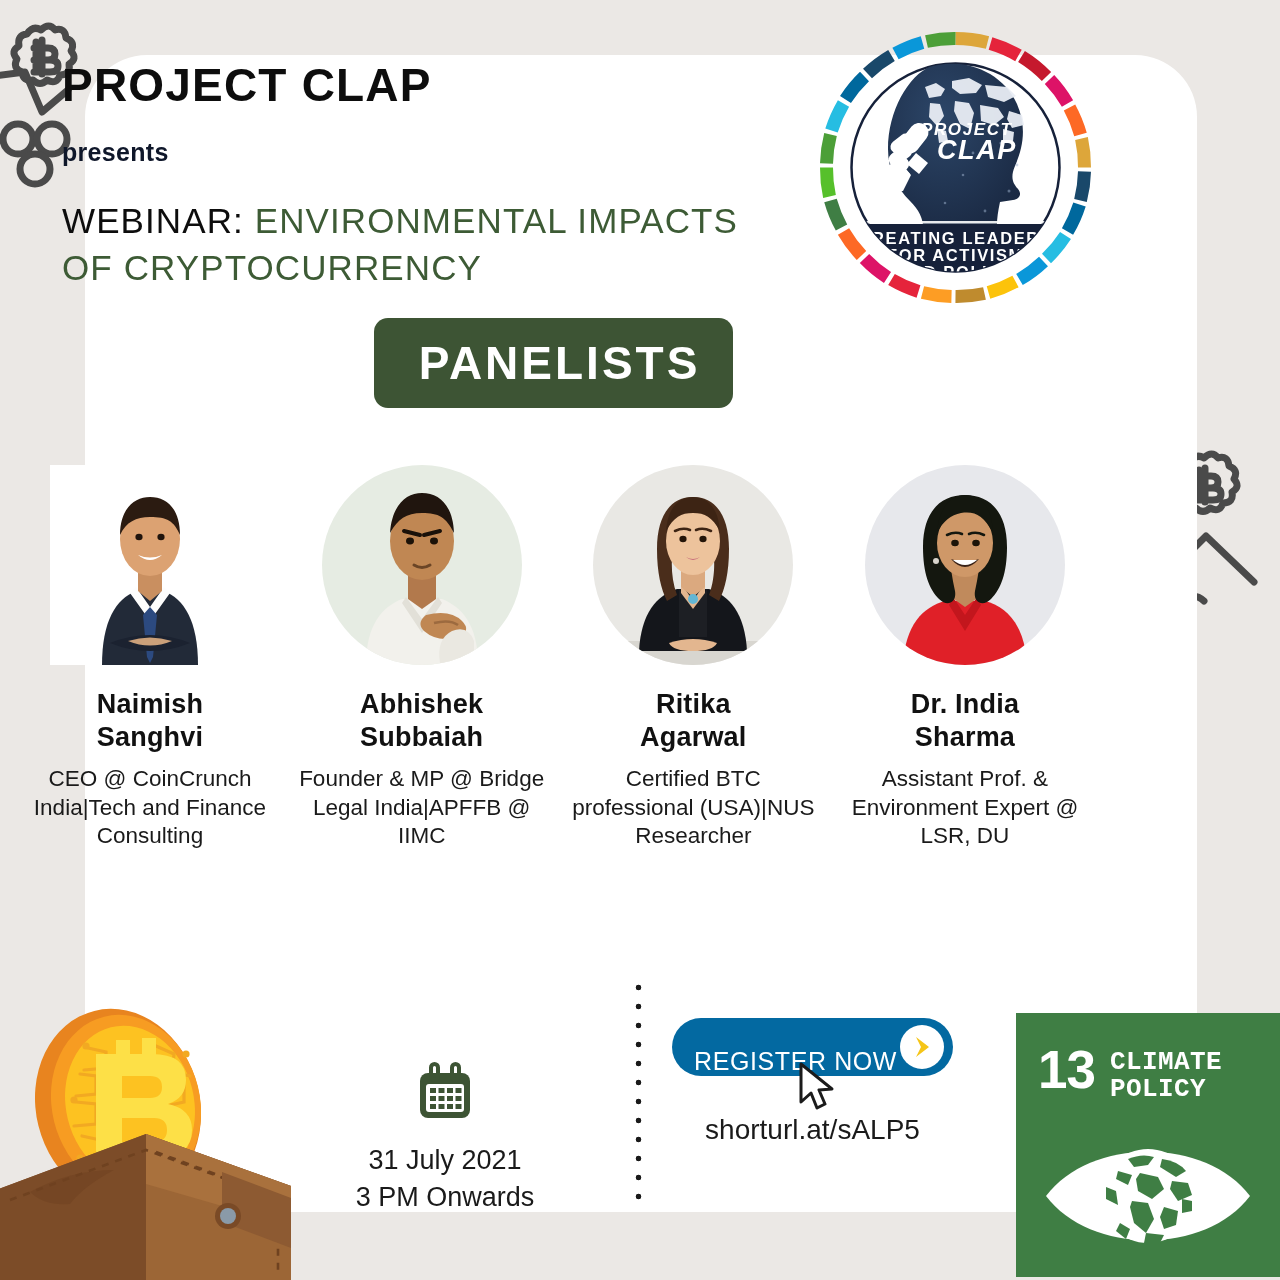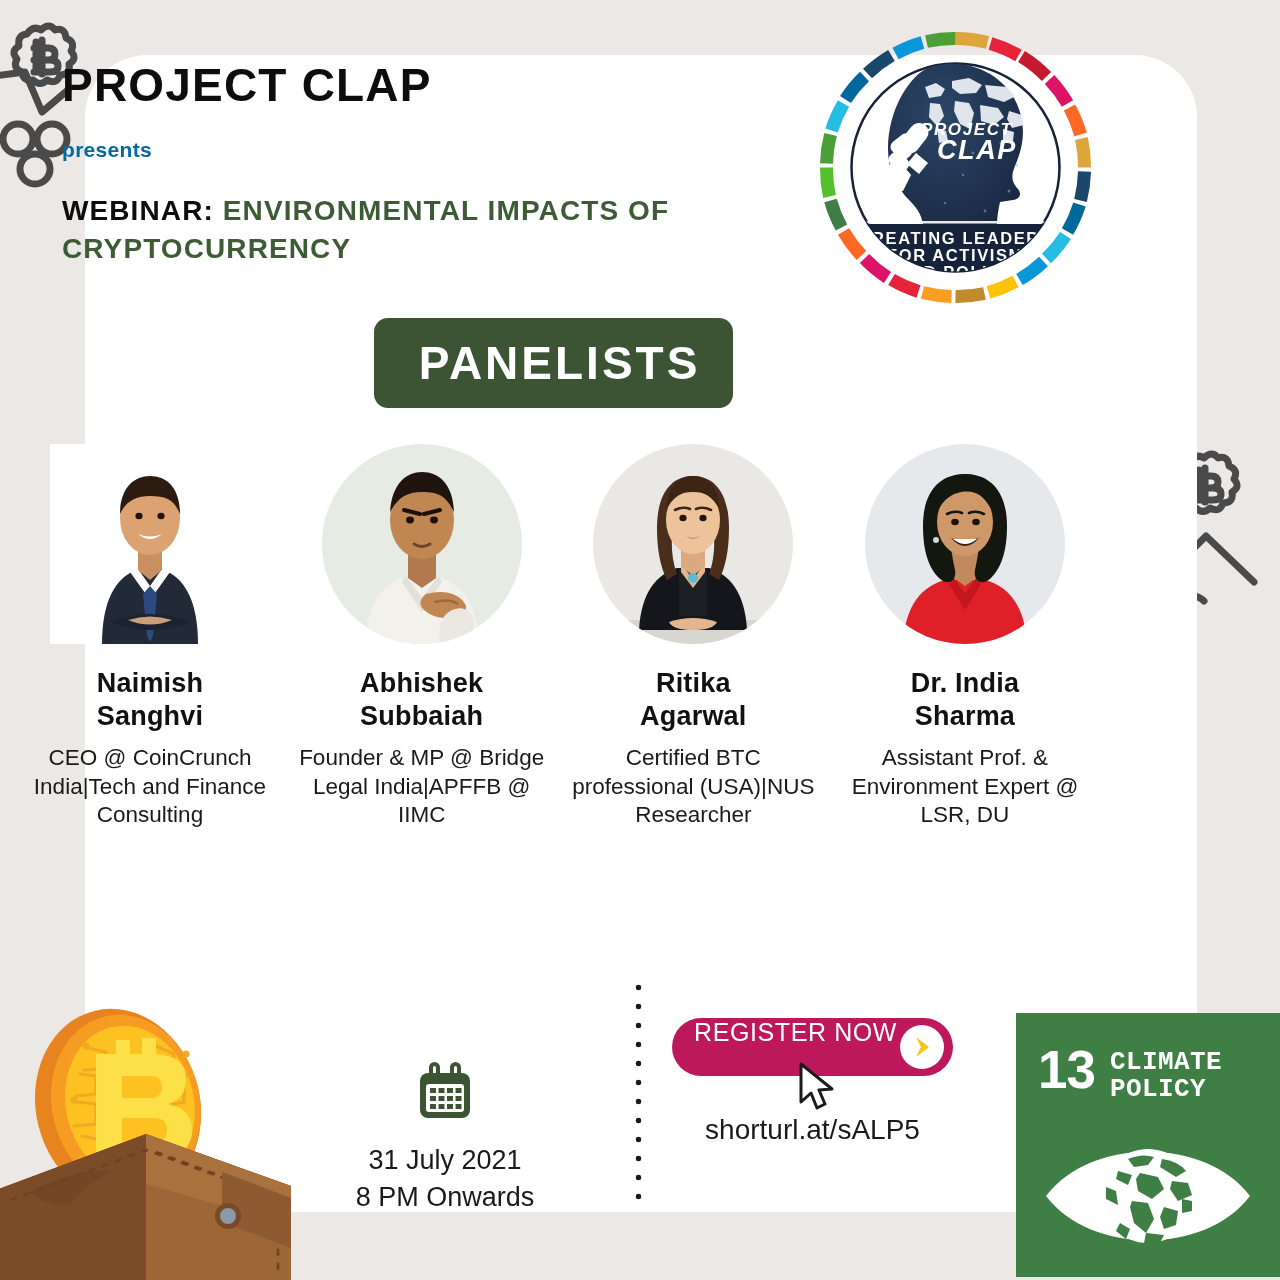--- a/index.html
+++ b/index.html
@@ -26,25 +26,25 @@
     border-radius:62px;
   }
 
   
   #header{ position:absolute; left:62px; top:62px; width:700px; }
   #title-main{
     font-size:46px; font-weight:bold; letter-spacing:1.2px;
     color:#0d0d0d; line-height:1.0;
   }
   #presents{
-    font-size:21px; font-weight:bold; color:#0369a1;
+    font-size:25px; font-weight:bold; color:#0f172a;
     margin-top:30px; letter-spacing:0.3px;
   }
   #webinar-line{
-    margin-top:30px; font-size:28px; font-weight:bold;
+    margin-top:30px; font-size:35px; font-weight:normal;
     letter-spacing:1.1px; line-height:1.35;
   }
   #webinar-label{ color:#0d0d0d; }
   #webinar-topic{ color:#3d5b35; }
 
   
   #logo{
     position:absolute; left:813px; top:25px;
     width:285px; height:285px;
   }
@@ -55,21 +55,21 @@
     width:359px; height:90px;
     background:#3d5434; border-radius:14px;
     display:flex; align-items:center; justify-content:center;padding-left:12px;
   }
   #panelists-banner span{
     color:#ffffff; font-size:46px; font-weight:bold; letter-spacing:3px;
   }
 
   
   #panel-row{
-    position:absolute; left:20px; top:444px;
+    position:absolute; left:20px; top:465px;
     width:1075px;
     display:flex; justify-content:space-between; align-items:center;
   }
   .panelist{ width:260px; display:flex; flex-direction:column; align-items:center; }
   .photo-wrap{ width:200px; height:200px; position:relative; }
   .photo-circle{
     width:200px; height:200px; border-radius:50%;
     overflow:hidden; position:relative;
   }
   .photo-plain{ width:200px; height:200px; overflow:hidden; position:relative; background:#fff; }
@@ -92,22 +92,22 @@
     line-height:1.38;
   }
   #dotted-divider{
     position:absolute; left:634px; top:978px;
     width:9px; height:222px;
     background-image:radial-gradient(circle, #1a1a1a 2.6px, rgba(0,0,0,0) 3.1px);
     background-size:9px 19px; background-repeat:repeat-y;
   }
   #register-block{ position:absolute; left:672px; top:1018px; width:290px; }
   #register-btn{
-    width:281px; height:58px; background:#be185d; border-radius:29px;
-    display:flex; align-items:flex-start; padding-left:22px; position:relative;
+    width:281px; height:58px; background:#0369a1; border-radius:29px;
+    display:flex; align-items:flex-end; padding-left:22px; position:relative;
   }
   #register-label{
     color:#ffffff; font-size:25px; letter-spacing:0.6px; font-weight:400;
   }
   #register-arrow{
     position:absolute; right:9px; top:7px;
     width:44px; height:44px; border-radius:50%; background:#ffffff;
     display:flex; align-items:center; justify-content:center;
   }
   #cursor{ position:absolute; left:125px; top:44px; width:42px; height:52px; }
@@ -433,21 +433,21 @@
         <rect x="33" y="34" width="6" height="5"></rect>
           <rect x="41.5" y="34" width="6" height="5"></rect>
         <rect x="16" y="42" width="6" height="5"></rect>
           <rect x="24.5" y="42" width="6" height="5"></rect>
         <rect x="33" y="42" width="6" height="5"></rect>
           <rect x="41.5" y="42" width="6" height="5"></rect>
       </g>
     </svg>
     <div id="date-text">
       <div>31 July 2021</div>
-      <div>8 PM Onwards</div>
+      <div>3 PM Onwards</div>
     </div>
   </div>
 
   <div id="dotted-divider"></div>
 
   <div id="register-block">
     <div id="register-btn">
       <span id="register-label">REGISTER NOW</span>
       <span id="register-arrow">
         <svg width="26" height="26" viewBox="0 0 26 26">

